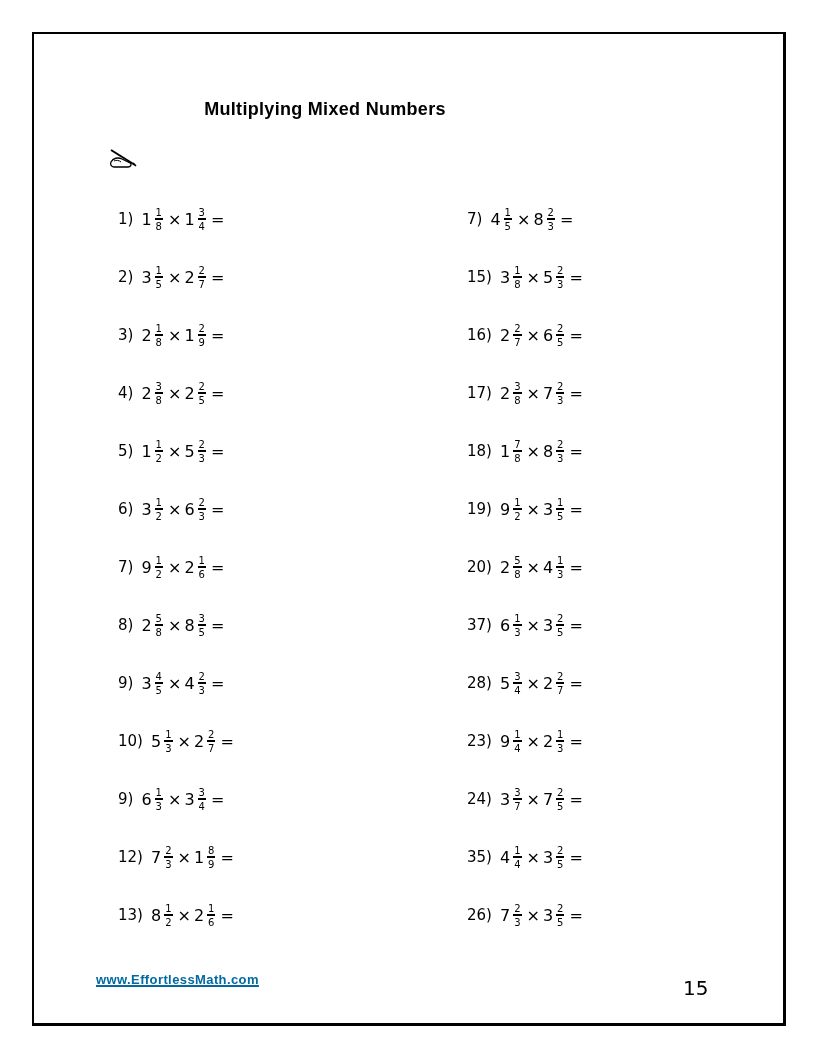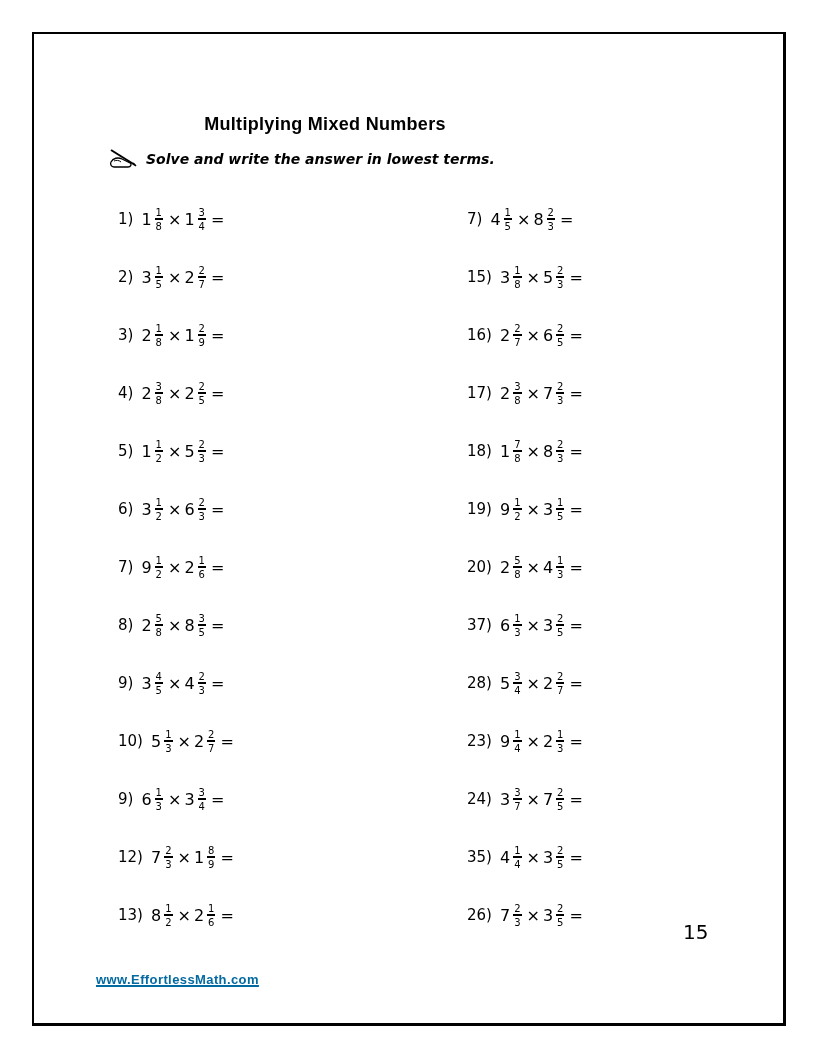--- a/index.html
+++ b/index.html
@@ -1,50 +1,49 @@
 <!DOCTYPE html>
 <html><head>
   <meta charset="utf-8">
   <style>
     html, body { margin: 0; padding: 0; background: #ffffff; }
     body { width: 816px; height: 1056px; position: relative; overflow: hidden; font-family: "DejaVu Sans", sans-serif; color: #000; }
     .page-border { position: absolute; left: 32px; top: 32px; width: 749px; height: 989px; border: 2px solid #000; border-right-width: 3px; border-bottom-width: 3px; }
-    .title { position: absolute; top: 114px; left: 0; width: 650px; text-align: center; font-family: "Liberation Sans", sans-serif; font-weight: bold; font-size: 18px; letter-spacing: 0.3px; }
+    .title { position: absolute; top: 99px; left: 0; width: 650px; text-align: center; font-family: "Liberation Sans", sans-serif; font-weight: bold; font-size: 18px; letter-spacing: 0.3px; }
     .instruction { position: absolute; top: 148px; left: 108px; display: flex; align-items: center; }
     .pencil { width: 30px; height: 22px; margin-right: 8px; }
     .instruction-text { font-family: "DejaVu Sans", sans-serif; font-style: italic; font-weight: bold; font-size: 14px; }
     .col { position: absolute; top: 190px; }
     .col-left { left: 118px; }
     .col-right { left: 467px; }
     .problem { height: 58px; display: flex; align-items: center; font-family: "DejaVu Sans", sans-serif; font-size: 15px; }
     .pnum { margin-right: 8px; }
     .whole { font-size: 16px; margin-right: 1px; }
     .frac { display: inline-flex; flex-direction: column; align-items: center; font-size: 10px; line-height: 11px; margin: 0 2px; }
     .frac .num { border-bottom: 2px solid #000; padding: 0 1px; }
     .frac .den { padding-top: 1px; }
     .op { font-size: 16px; margin: 0 3px; }
     .eq { font-size: 16px; margin-left: 3px; }
     .footer-link { position: absolute; top: 972px; left: 96px; font-family: "Liberation Sans", sans-serif; font-weight: bold; font-size: 13px; text-decoration: underline; text-decoration-thickness: 2px; color: #0369a1; letter-spacing: 0.4px; }
-    .page-number { position: absolute; top: 920px; left: 683px; font-family: "DejaVu Sans", sans-serif; font-size: 20px; }
+    .page-number { position: absolute; top: 976px; left: 683px; font-family: "DejaVu Sans", sans-serif; font-size: 20px; }
   </style>
 </head>
 <body>
 
 <div class="page-border"></div>
 
 <div class="title">Multiplying Mixed Numbers</div>
 
 <div class="instruction">
   <svg class="pencil" viewBox="0 0 30 22">
     <path d="M3 14 C5 10, 10 9, 14 11 L22 15 C24 16, 23 19, 20 19 L6 19 C3 19, 2 16, 3 14 Z" fill="none" stroke="#000" stroke-width="1.3"></path>
     <path d="M6 13 C8 12, 11 12, 13 14" fill="none" stroke="#000" stroke-width="1"></path>
     <line x1="3" y1="2" x2="27" y2="17" stroke="#000" stroke-width="2"></line>
     <line x1="25" y1="15" x2="28" y2="18" stroke="#000" stroke-width="1.5"></line>
   </svg>
-  <span class="instruction-text">Solve and write the answer in lowest terms.</span>
 </div>
 
 <div class="col col-left" id="col-left">
     <div class="problem">
       <span class="pnum">1)</span>
       <span class="whole">1</span>
       <span class="frac">
         <span class="num">1</span>
         <span class="den">8</span>
       </span>

